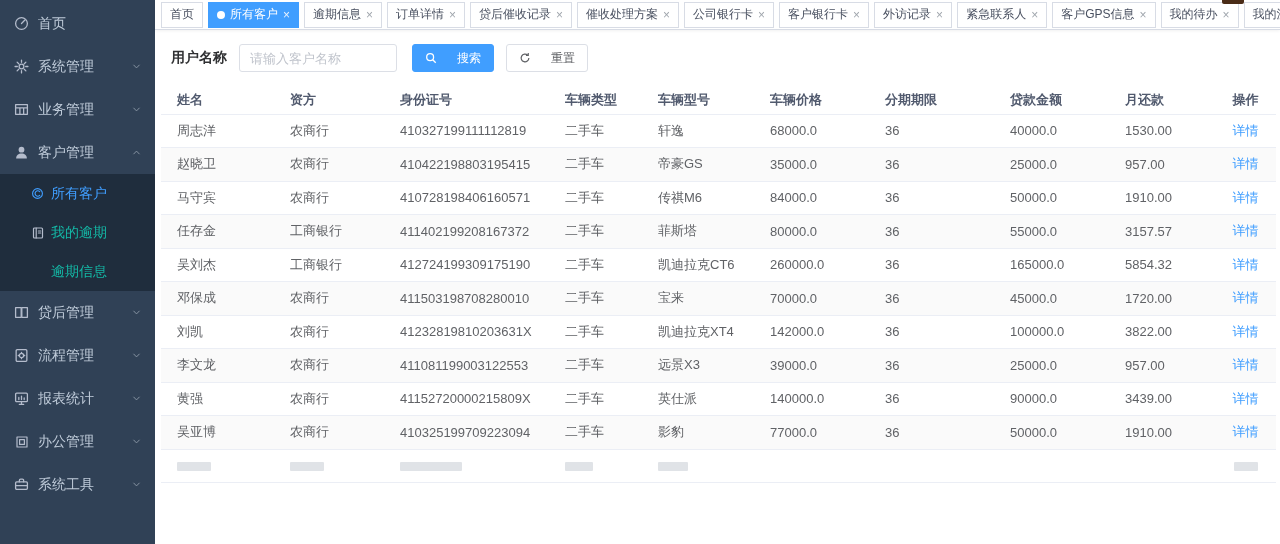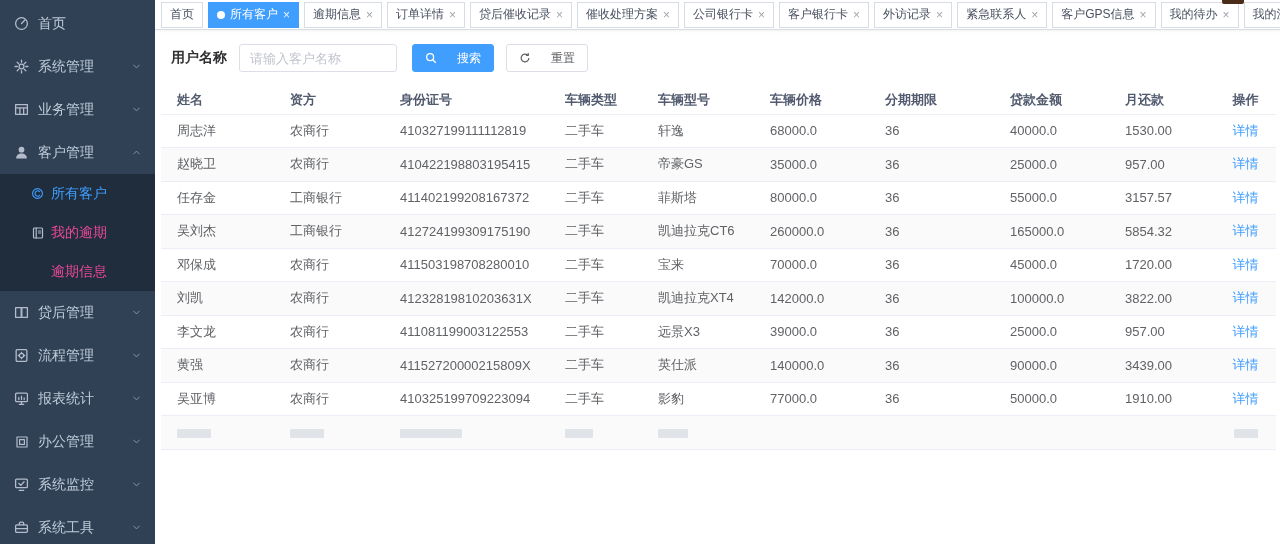--- a/index.html
+++ b/index.html
@@ -13,21 +13,21 @@
   .menu { padding-top:2px; }
   .menu-item { height:43px; display:flex; align-items:center; padding-left:14px; cursor:pointer; }
   .menu-item .ico { width:15px; height:15px; display:inline-flex; align-items:center; justify-content:center;
     color:#b4bccc; margin-right:9px; flex:none; }
   .menu-item .lbl { color:#bfcbd9; }
   .menu-item .chev { margin-left:auto; margin-right:13px; color:#8a97a6; display:flex; }
   .submenu { background:#1f2d3d; }
   .submenu-item { height:39px; display:flex; align-items:center; padding-left:30px; cursor:pointer; }
   .submenu-item .ico { width:15px; height:15px; margin-right:6px; display:inline-flex; align-items:center;
     justify-content:center; color:#b4bccc; flex:none; }
-  .submenu-item .lbl { color:#ec4899; }
+  .submenu-item .lbl { color:#14b8a6; }
   .submenu-item.active .lbl, .submenu-item.active .ico { color:#409eff; }
   svg.i { display:block; }
 
   
   .main { flex:1; display:flex; flex-direction:column; background:#fff; min-width:0; }
 
   
   .tabbar { height:30px; background:#fff; border-bottom:1px solid #d8dce5;
     display:flex; align-items:center; padding-left:6px; gap:5px; flex:none; position:relative;
     box-shadow:0 1px 3px rgba(0,0,0,.06); white-space:nowrap; overflow:hidden; }
@@ -200,34 +200,20 @@
           <span class="lbl">办公管理</span>
           <span class="chev">
             <svg class="i" width="11" height="11" viewBox="0 0 14 14" fill="none" stroke="currentColor" stroke-width="1.2" stroke-linecap="round" stroke-linejoin="round">
               <path d="M3.5 5.2L7 8.8l3.5-3.6"></path>
             </svg>
           </span>
         </div>
         <div class="menu-item">
           <span class="ico">
             <svg class="i" width="15" height="15" viewBox="0 0 14 14" fill="none" stroke="currentColor" stroke-width="1.2" stroke-linecap="round" stroke-linejoin="round">
-              <rect x="1.5" y="2" width="11" height="8" rx="1"></rect>
-              <path d="M4.6 6l1.8 1.8 3-3.4M5 12.5h4"></path>
-            </svg>
-          </span>
-          <span class="lbl">系统监控</span>
-          <span class="chev">
-            <svg class="i" width="11" height="11" viewBox="0 0 14 14" fill="none" stroke="currentColor" stroke-width="1.2" stroke-linecap="round" stroke-linejoin="round">
-              <path d="M3.5 5.2L7 8.8l3.5-3.6"></path>
-            </svg>
-          </span>
-        </div>
-        <div class="menu-item">
-          <span class="ico">
-            <svg class="i" width="15" height="15" viewBox="0 0 14 14" fill="none" stroke="currentColor" stroke-width="1.2" stroke-linecap="round" stroke-linejoin="round">
               <rect x="1.5" y="4.5" width="11" height="7" rx="1"></rect>
               <path d="M5 4.5V3.2A1.2 1.2 0 0 1 6.2 2h1.6A1.2 1.2 0 0 1 9 3.2v1.3M1.5 8h11"></path>
             </svg>
           </span>
           <span class="lbl">系统工具</span>
           <span class="chev">
             <svg class="i" width="11" height="11" viewBox="0 0 14 14" fill="none" stroke="currentColor" stroke-width="1.2" stroke-linecap="round" stroke-linejoin="round">
               <path d="M3.5 5.2L7 8.8l3.5-3.6"></path>
             </svg>
           </span>
@@ -362,20 +348,32 @@
               <td>410422198803195415</td>
               <td>二手车</td>
               <td>帝豪GS</td>
               <td>35000.0</td>
               <td>36</td>
               <td>25000.0</td>
               <td>957.00</td>
               <td class="col-act"><a class="detail-link">详情</a></td>
             </tr>
             <tr>
+              <td>马守宾</td>
+              <td>农商行</td>
+              <td>410728198406160571</td>
+              <td>二手车</td>
+              <td>传祺M6</td>
+              <td>84000.0</td>
+              <td>36</td>
+              <td>50000.0</td>
+              <td>1910.00</td>
+              <td class="col-act"><a class="detail-link">详情</a></td>
+            </tr>
+            <tr>
               <td>任存金</td>
               <td>工商银行</td>
               <td>411402199208167372</td>
               <td>二手车</td>
               <td>菲斯塔</td>
               <td>80000.0</td>
               <td>36</td>
               <td>55000.0</td>
               <td>3157.57</td>
               <td class="col-act"><a class="detail-link">详情</a></td>

